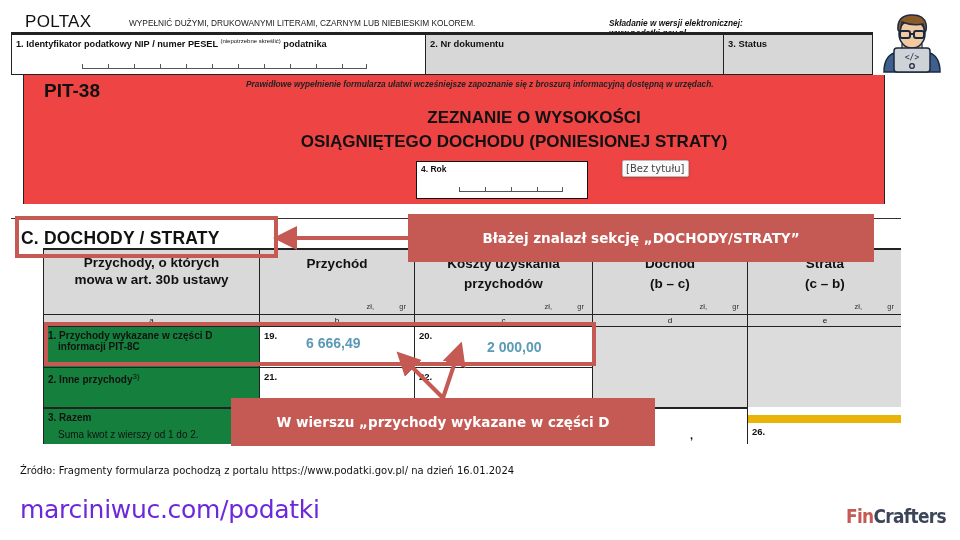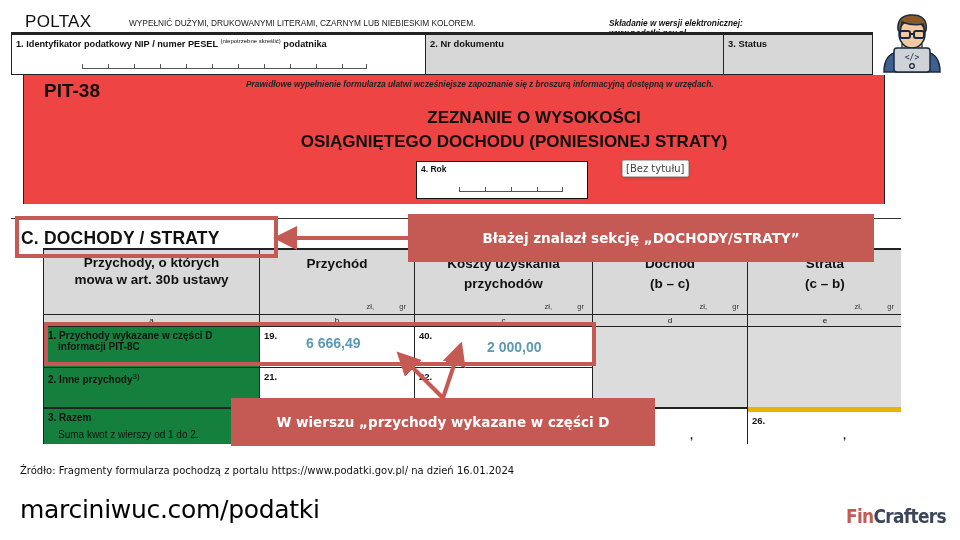--- a/index.html
+++ b/index.html
@@ -50,21 +50,21 @@
   .gcell { background: #dcdcdc; border-top: 1.5px solid #222; border-right: 1.5px solid #222; }
   .comma { position: absolute; bottom: 1px; font-size: 11px; font-weight: bold; }
   .val { position: absolute; font-size: 14px; font-weight: bold; color: #5a9ab5; }
 
   
   .hl { border: 4px solid #c45a53; }
   .callout { background: #c45a53; color: #fff; font-weight: bold; text-align: center; display: flex; align-items: center; justify-content: center; font-family: "DejaVu Sans", sans-serif; }
 
   
   .source { left: 20px; top: 465px; font-size: 10px; color: #111; font-family: "DejaVu Sans", sans-serif; }
-  .site { left: 20px; top: 495px; font-size: 25px; color: #000000; font-family: "DejaVu Sans", sans-serif; letter-spacing: -0.3px; }
+  .site { left: 20px; top: 495px; font-size: 25px; color: #6d28d9; font-family: "DejaVu Sans", sans-serif; letter-spacing: -0.3px; }
   .brand { left: 846px; top: 504px; font-size: 20px; font-weight: bold; font-family: "DejaVu Sans", sans-serif; letter-spacing: -0.8px; transform: scaleX(0.85); transform-origin: left top; }
   .brand .fin { color: #c45a53; }
   .brand .crafters { color: #3d4658; }
 </style>
 </head>
 <body>
 
 <div id="top-form" class="abs">
   <div class="abs poltax">POLTAX</div>
   <div class="abs instr">WYPEŁNIĆ DUŻYMI, DRUKOWANYMI LITERAMI, CZARNYM LUB NIEBIESKIM KOLOREM.</div>
@@ -178,21 +178,21 @@
     <div class="abs rlbl" style="left:0; top:78px; width:216px; height:41px;">
       <div>1. Przychody wykazane w części D</div>
       <div style="padding-left:10px;">informacji PIT-8C</div>
     </div>
     <div class="abs rcell" style="left:216px; top:78px; width:155px; height:41px;">
       <span>19.</span>
       <span class="val" style="left:46px; top:8px;">6 666,49</span>
       <span class="comma" style="left:96px;">,</span>
     </div>
     <div class="abs rcell" style="left:371px; top:78px; width:178px; height:41px;">
-      <span>40.</span>
+      <span>20.</span>
       <span class="val" style="left:72px; top:12px;">2 000,00</span>
       <span class="comma" style="left:125px;">,</span>
     </div>
     <div class="abs gcell" style="left:549px; top:78px; width:155px; height:81px;"></div>
     <div class="abs gcell" style="left:704px; top:78px; width:154px; height:81px; border-right:none;"></div>
 
     <div class="abs rlbl" style="left:0; top:119px; width:216px; height:40px;">
       <span>2. Inne przychody</span><span style="font-weight:normal;font-size:8px;vertical-align:super;">3)</span>
     </div>
     <div class="abs rcell" style="left:216px; top:119px; width:155px; height:40px;">
@@ -204,21 +204,21 @@
 
     <div class="abs rlbl" style="left:0; top:159px; width:216px; height:50px; border-top:2px solid #222;">
       <div>3. Razem</div>
       <div style="font-weight:normal; padding-left:10px; margin-top:6px;">Suma kwot z wierszy od 1 do 2.</div>
     </div>
     <div class="abs rcell" style="left:216px; top:159px; width:155px; height:50px; border-top:2px solid #222;"></div>
     <div class="abs rcell" style="left:371px; top:159px; width:178px; height:50px; border-top:2px solid #222;"></div>
     <div class="abs rcell" style="left:549px; top:159px; width:155px; height:50px; border-top:2px solid #222;">
       <span class="comma" style="left:97px; bottom:16px;">,</span>
     </div>
-    <div class="abs rcell" style="left:704px; top:159px; width:154px; height:50px; border-top:5px solid #eab308; border-right:none;">
+    <div class="abs rcell" style="left:704px; top:167px; width:154px; height:50px; border-top:8px solid #eab308; border-right:none;">
       <span>26.</span>
       <span class="comma" style="left:95px; bottom:16px;">,</span>
     </div>
   </div>
 </div>
 
 <div class="abs hl" style="left:15px; top:216px; width:263px; height:42px;"></div>
 <div class="abs hl" style="left:44px; top:322px; width:552px; height:44px;"></div>
 
 <svg class="abs" style="left:0; top:0; pointer-events:none;" width="960" height="540">

